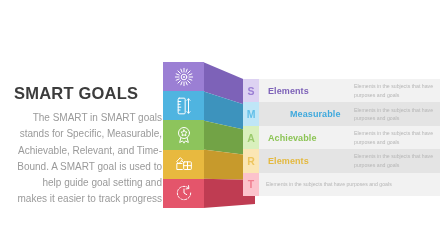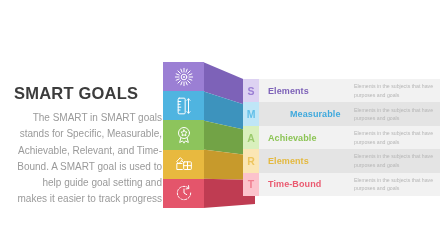--- a/index.html
+++ b/index.html
@@ -234,19 +234,18 @@
     </div>
 
     <div class="row">
       <div class="letter-tile" style="background: rgb(251, 230, 180); color: rgb(237, 197, 94);">R</div>
       <div class="row-label" style="color: rgb(228, 185, 63); background: rgb(228, 228, 228);">Elements</div>
       <div class="row-desc" style="background: rgb(228, 228, 228);">Elements in the subjects that have purposes and goals</div>
     </div>
 
     <div class="row">
       <div class="letter-tile" style="background: rgb(252, 195, 204); color: rgb(240, 127, 144);">T</div>
-      <div class="row-label" style="color: rgb(234, 90, 112); background: rgb(242, 242, 242);">Time-Bound</div>
       <div class="row-desc" style="background: rgb(242, 242, 242);">Elements in the subjects that have purposes and goals</div>
     </div>
 
   </div>
 
 </div>
 
 </body></html>

